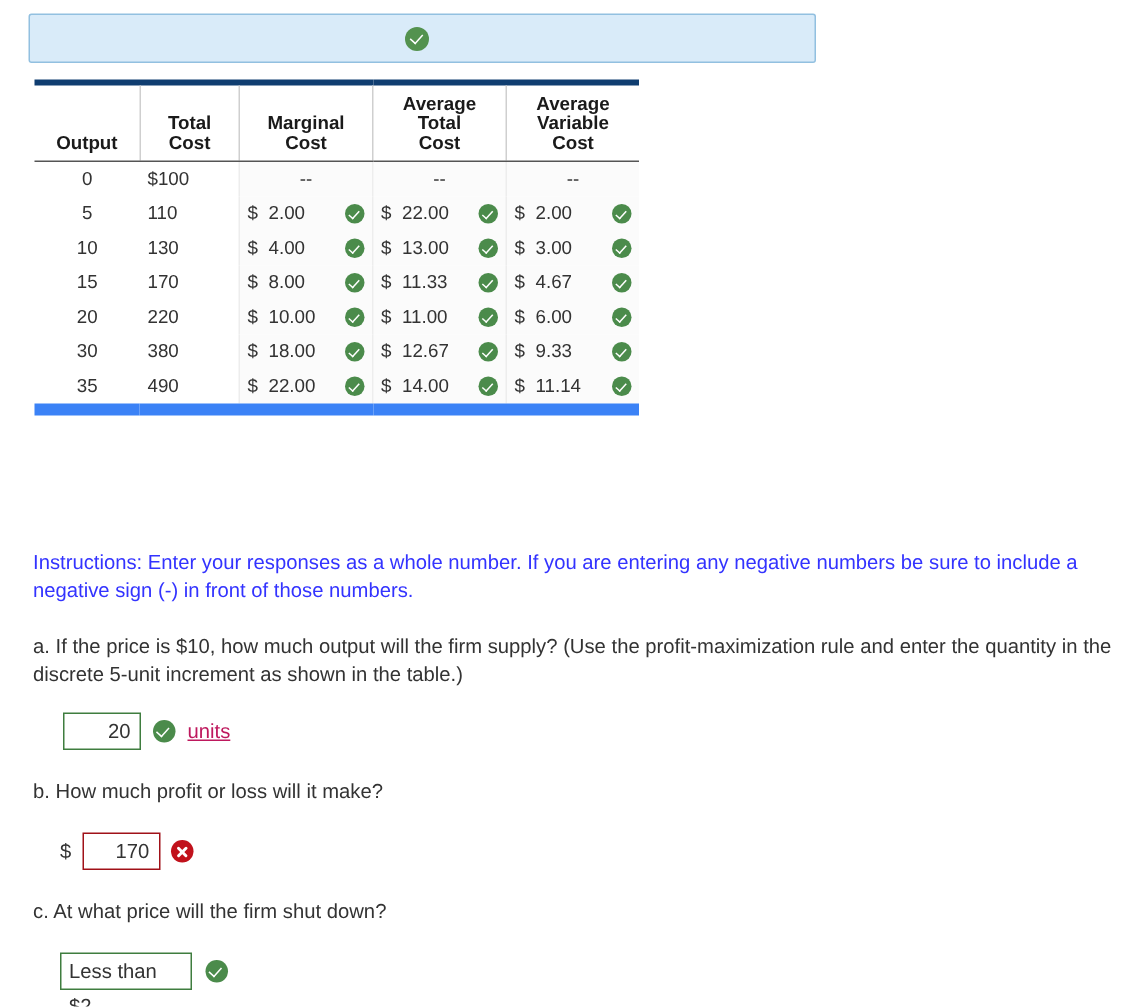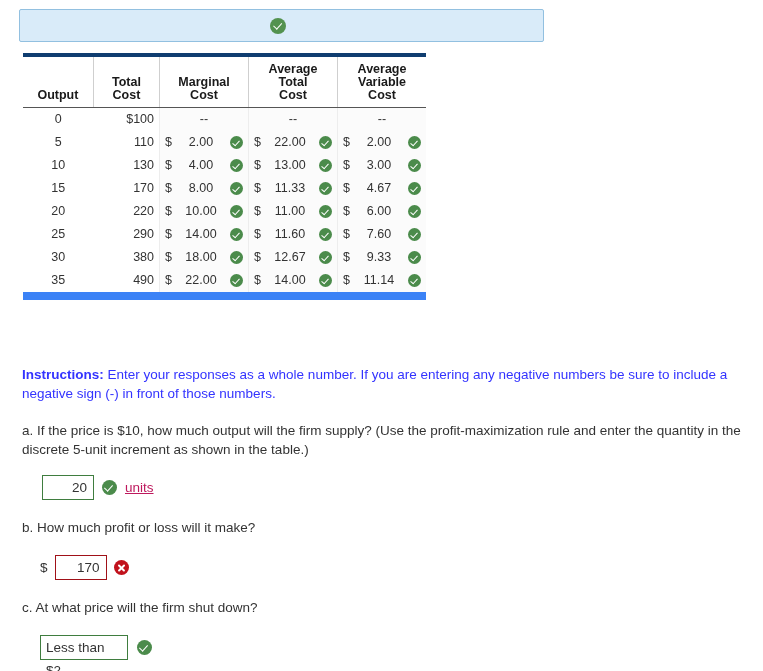--- a/index.html
+++ b/index.html
@@ -114,51 +114,51 @@
   }
   table.cost-table thead th.divider { border-left: 1px solid #cfcfcf; }
   table.cost-table tbody td {
     padding: 3px 5px;
     line-height: 17px;
     vertical-align: middle;
     white-space: nowrap;
   }
   table.cost-table tbody tr:last-child td { border-bottom: 8px solid #3b82f6; }
   td.c-output { text-align: center; width: 62px; }
-  td.c-tc { text-align: right; width: 58px; padding-right: 14px; }
+  td.c-tc { text-align: left; width: 58px; padding-right: 14px; }
   td.c-dashes { text-align: center; color: #333; }
 
   .ans-cell {
     background: #fbfbfb;
     border-left: 1px solid #ededed;
   }
   .ans-inner {
     display: flex;
     align-items: center;
     gap: 4px;
   }
   .ans-dollar { width: 10px; text-align: left; }
   .ans-val {
     flex: 1 1 auto;
-    text-align: center;
+    text-align: left;
     padding-right: 3px;
     min-width: 44px;
   }
 
   
   .instructions {
     position: absolute;
     left: 22px;
     top: 365px;
     width: 733px;
     color: #3333ff;
     font-size: 13.5px;
     line-height: 19px;
   }
-  .instructions b { font-weight: bold; }
+  .instructions b { font-weight: normal; }
 
   
   .q {
     position: absolute;
     width: 735px;
     color: #333333;
     font-size: 13.5px;
     line-height: 19px;
   }
   #q-a { left: 22px; top: 421px; }
@@ -325,45 +325,20 @@
           </td>
           <td class="ans-cell">
             <div class="ans-inner">
               <span class="ans-dollar">$</span>
               <span class="ans-val">6.00</span>
               <span class="ico ico-check sm"></span>
             </div>
           </td>
         </tr>
         <tr>
-          <td class="c-output">25</td>
-          <td class="c-tc">290</td>
-          <td class="ans-cell">
-            <div class="ans-inner">
-              <span class="ans-dollar">$</span>
-              <span class="ans-val">14.00</span>
-              <span class="ico ico-check sm"></span>
-            </div>
-          </td>
-          <td class="ans-cell">
-            <div class="ans-inner">
-              <span class="ans-dollar">$</span>
-              <span class="ans-val">11.60</span>
-              <span class="ico ico-check sm"></span>
-            </div>
-          </td>
-          <td class="ans-cell">
-            <div class="ans-inner">
-              <span class="ans-dollar">$</span>
-              <span class="ans-val">7.60</span>
-              <span class="ico ico-check sm"></span>
-            </div>
-          </td>
-        </tr>
-        <tr>
           <td class="c-output">30</td>
           <td class="c-tc">380</td>
           <td class="ans-cell">
             <div class="ans-inner">
               <span class="ans-dollar">$</span>
               <span class="ans-val">18.00</span>
               <span class="ico ico-check sm"></span>
             </div>
           </td>
           <td class="ans-cell">

